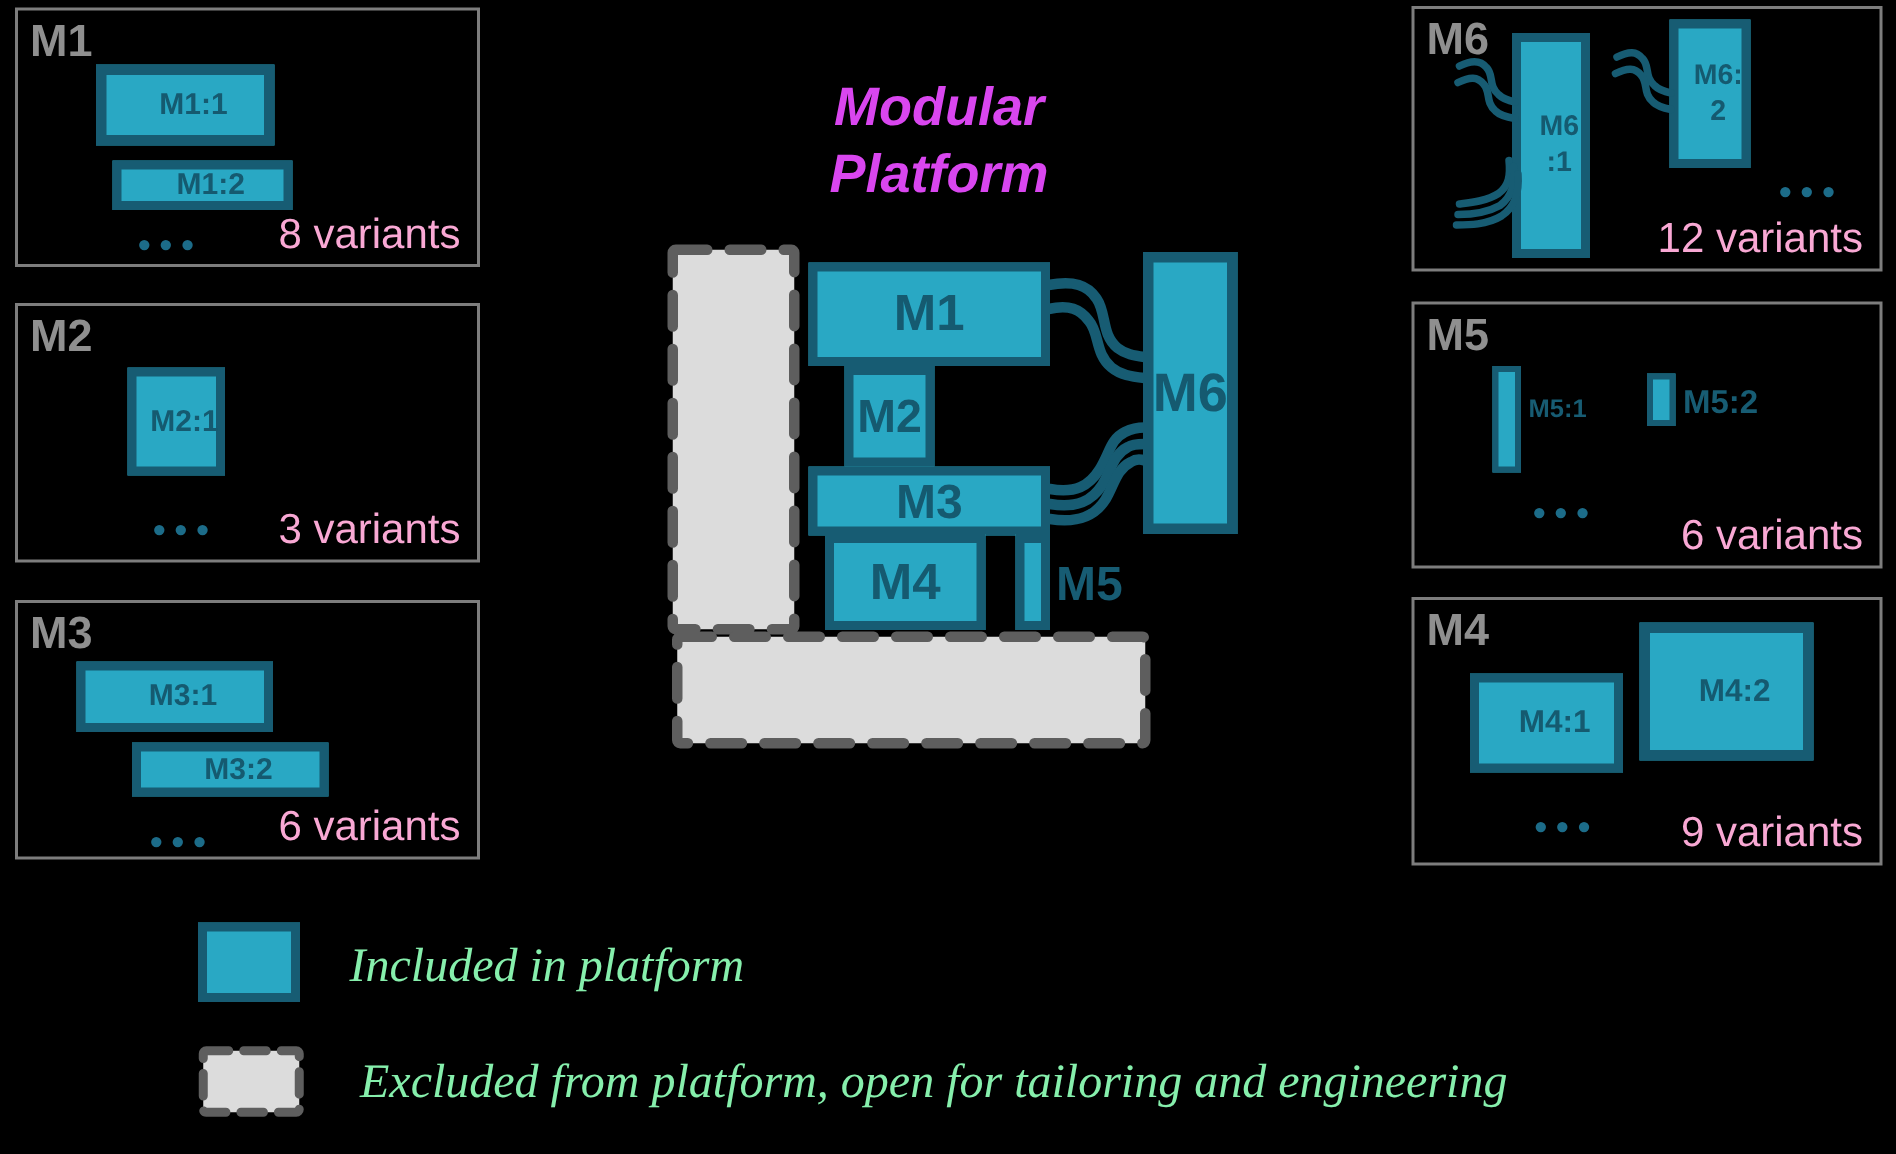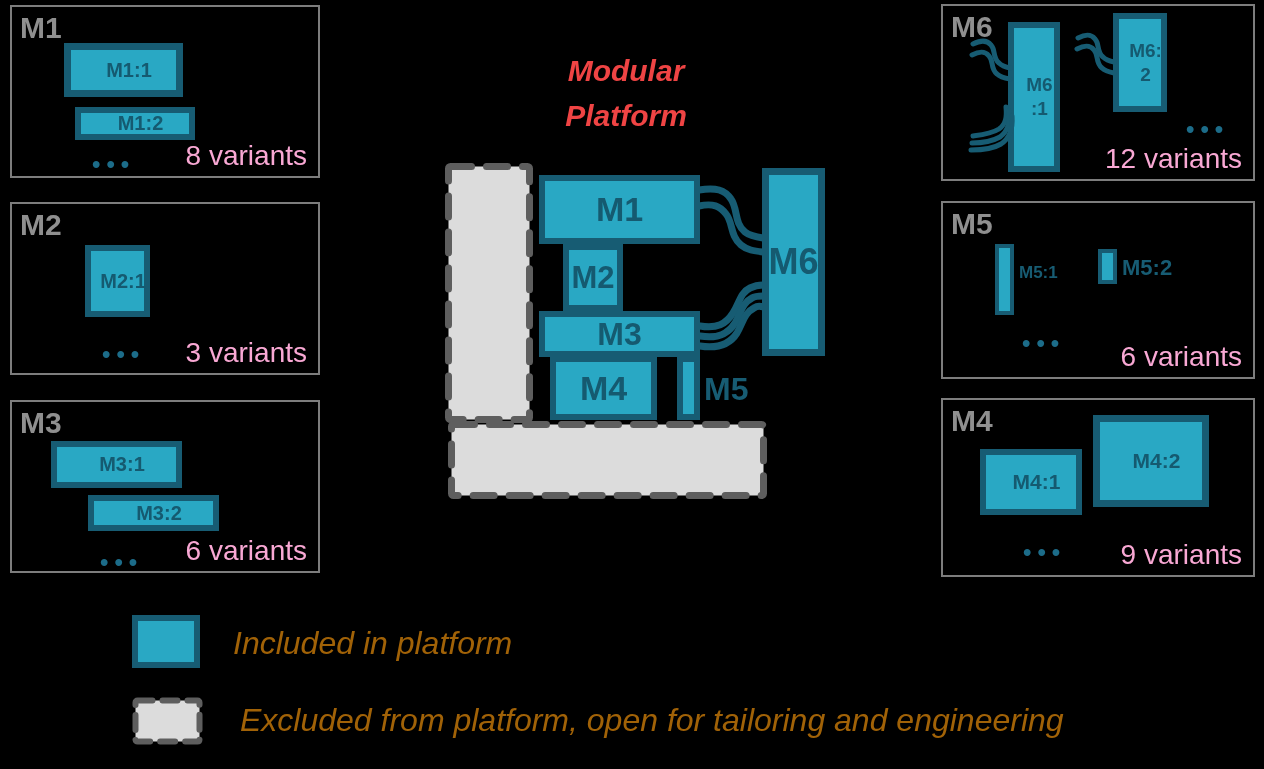--- a/index.html
+++ b/index.html
@@ -18,23 +18,23 @@
   }
   .tbox .l2{display:flex;flex-direction:column;line-height:24px;}
   .cbox{
     position:absolute;box-sizing:border-box;background:#29A8C4;border:6px solid #175C73;
     display:flex;align-items:center;justify-content:center;
     color:#155A70;font-weight:bold;z-index:2;
   }
   .sidelabel{position:absolute;font-weight:bold;color:#175C73;white-space:nowrap;}
   #title{
     position:absolute;left:495px;top:48px;width:262px;text-align:center;
-    font-size:30px;line-height:45px;font-weight:bold;font-style:italic;color:#ef4444;z-index:2;
+    font-size:36px;line-height:45px;font-weight:bold;font-style:italic;color:#d946ef;z-index:2;
   }
-  .legendtext{position:absolute;font-size:32px;font-style:italic;color:#a16207;white-space:nowrap;z-index:2;}
+  .legendtext{position:absolute;font-size:32px;font-style:italic;color:#86efac;white-space:nowrap;z-index:2;font-family:Liberation Serif, serif;}
   #overlay{position:absolute;left:0;top:0;z-index:1;pointer-events:none;}
 </style>
 </head>
 <body>
 
 <div id="stage">
 
   <svg id="overlay" width="1264" height="769" viewBox="0 0 1264 769">
 
     <rect x="448.5" y="166.5" width="81" height="253" fill="#DCDCDC" stroke="#5E5E5E" stroke-width="7" stroke-dasharray="21 15" stroke-linecap="round" rx="2"></rect>

